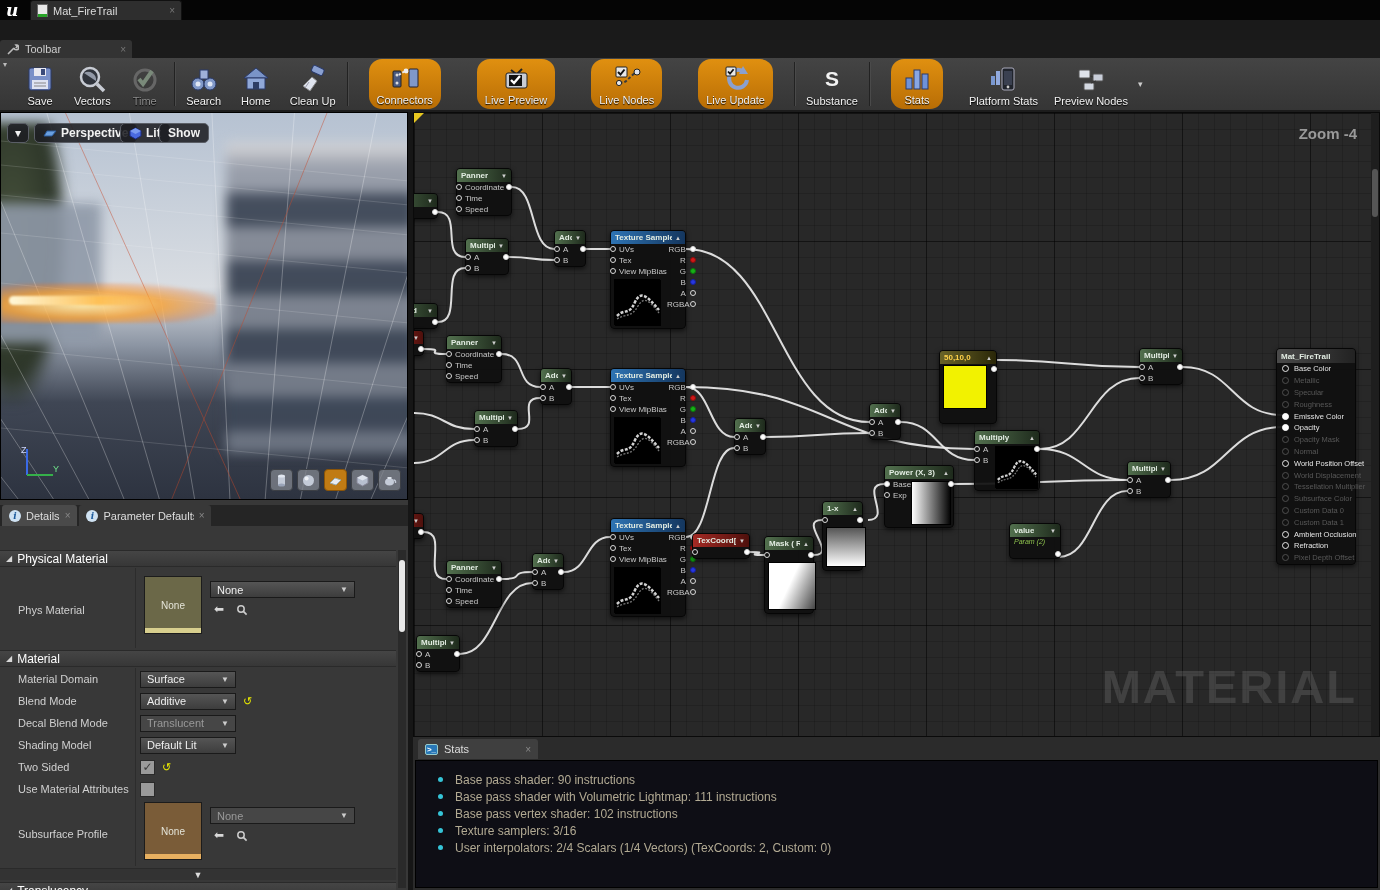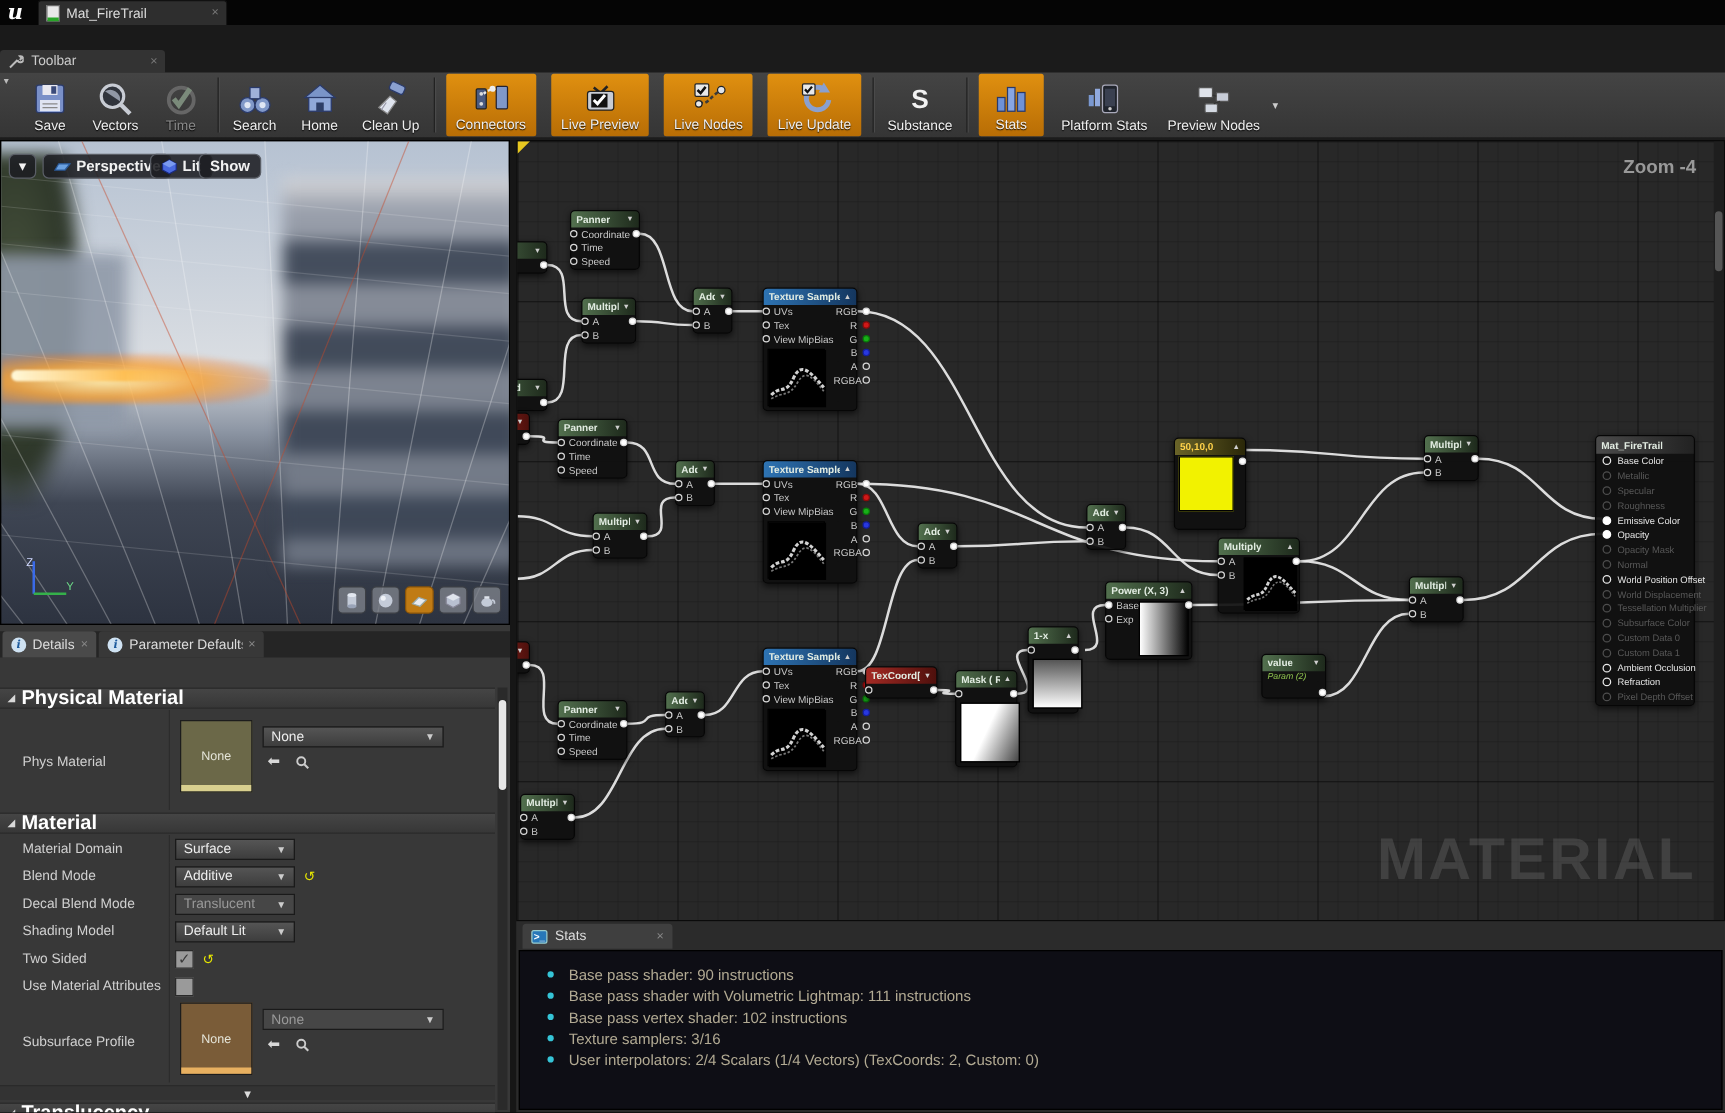--- a/index.html
+++ b/index.html
@@ -23,21 +23,21 @@
   #toolbar-tabstrip { position:absolute; left:0; top:40px; width:1380px; height:18px; background:#1b1b1b; }
   #toolbar-tab { position:absolute; left:0; top:0; width:132px; height:18px; background:#333;
     border-radius:3px 3px 0 0; display:flex; align-items:center; gap:6px; padding:0 6px; }
   #toolbar-tab .lbl { color:#ccc; font-size:11px; }
   #toolbar-tab .x { margin-left:auto; color:#777; font-size:10px; }
   #toolbar { position:absolute; left:0; top:58px; width:1380px; height:54px;
     background:linear-gradient(#444,#353535); border-bottom:2px solid #1c1c1c; display:flex; align-items:stretch; padding-left:14px; }
   .tb-caret { position:absolute; left:3px; top:2px; color:#bbb; font-size:8px; }
   .tbtn { display:flex; flex-direction:column; align-items:center; justify-content:flex-end;
     padding:3px 8px 3px; gap:1px; min-width:52px; }
-  .tbtn.active { background:linear-gradient(#e09010,#b86d05); border-radius:2px; margin:1px 6px; }
+  .tbtn.active { background:linear-gradient(#e09010,#b86d05); border-radius:13px; margin:1px 18px; }
   .tbtn .lbl { font-size:11px; color:#f0f0f0; text-shadow:0 1px 1px #000; white-space:nowrap; }
   .tbtn.disabled .lbl { color:#8a8a8a; }
   .tb-divider { width:1px; background:#222; margin:4px 3px; box-shadow:1px 0 0 #4a4a4a; }
   .tb-endcaret { align-self:center; color:#ccc; font-size:9px; margin-left:2px; }
 
   
   #viewport { position:absolute; left:0; top:112px; width:408px; height:388px; overflow:hidden;
     border:1px solid #000; background:linear-gradient(#b6c2d2 0%,#d9dde2 45%,#8d96a4 60%,#3f4654 75%,#2d3340 100%); }
   .vp-blur { position:absolute; filter:blur(6px); }
   #vp-bldg { left:225px; top:30px; width:190px; height:310px;
@@ -69,21 +69,21 @@
     display:flex; align-items:center; justify-content:center; flex:0 0 auto; font-family:"DejaVu Serif",serif; font-style:italic; }
   #det-search-row { position:absolute; left:3px; top:28px; width:402px; height:19px; display:flex; gap:3px; }
   #det-search { flex:1; background:#b9b9b9; border:1px solid #161616; color:#474747; font-size:11px;
     display:flex; align-items:center; padding:0 5px; position:relative; }
   #det-search svg { position:absolute; right:4px; }
   .det-sq-btn { width:26px; height:19px; background:#585858; border:1px solid #222; color:#ddd; font-size:11px;
     display:flex; align-items:center; justify-content:center; gap:2px; }
   .sec-head { position:relative; height:17px; background:linear-gradient(#454545,#373737); border-top:1px solid #2a2a2a;
     border-bottom:1px solid #2a2a2a; display:flex; align-items:center; padding-left:6px; gap:5px; }
   .sec-head .tri { color:#d8d8d8; font-size:8px; }
-  .sec-head .lbl { color:#fff; font-size:16px; font-weight:bold; }
+  .sec-head .lbl { color:#fff; font-size:12px; font-weight:normal; }
   #sec-phys-head { position:absolute; left:0; top:50px; width:396px; }
   #phys-row { position:absolute; left:0; top:68px; width:396px; height:80px; }
   .row-sep { position:absolute; left:135px; top:0; bottom:0; width:1px; background:#2c2c2c; }
   .det-label { color:#d0d0d0; font-size:11px; }
   .thumb { position:absolute; width:58px; height:58px; border:1px solid #1c1c1c; display:flex; align-items:center; justify-content:center; }
   .thumb .strip { position:absolute; left:0; bottom:0; width:100%; height:5px; }
   .thumb .t { color:#e4e4d8; font-size:10px; }
   .dropdown { position:absolute; height:17px; background:linear-gradient(#555,#3d3d3d); border:1px solid #1a1a1a;
     color:#eee; font-size:11px; display:flex; align-items:center; padding:0 6px; }
   .dropdown .car { margin-left:auto; font-size:8px; color:#ccc; }

